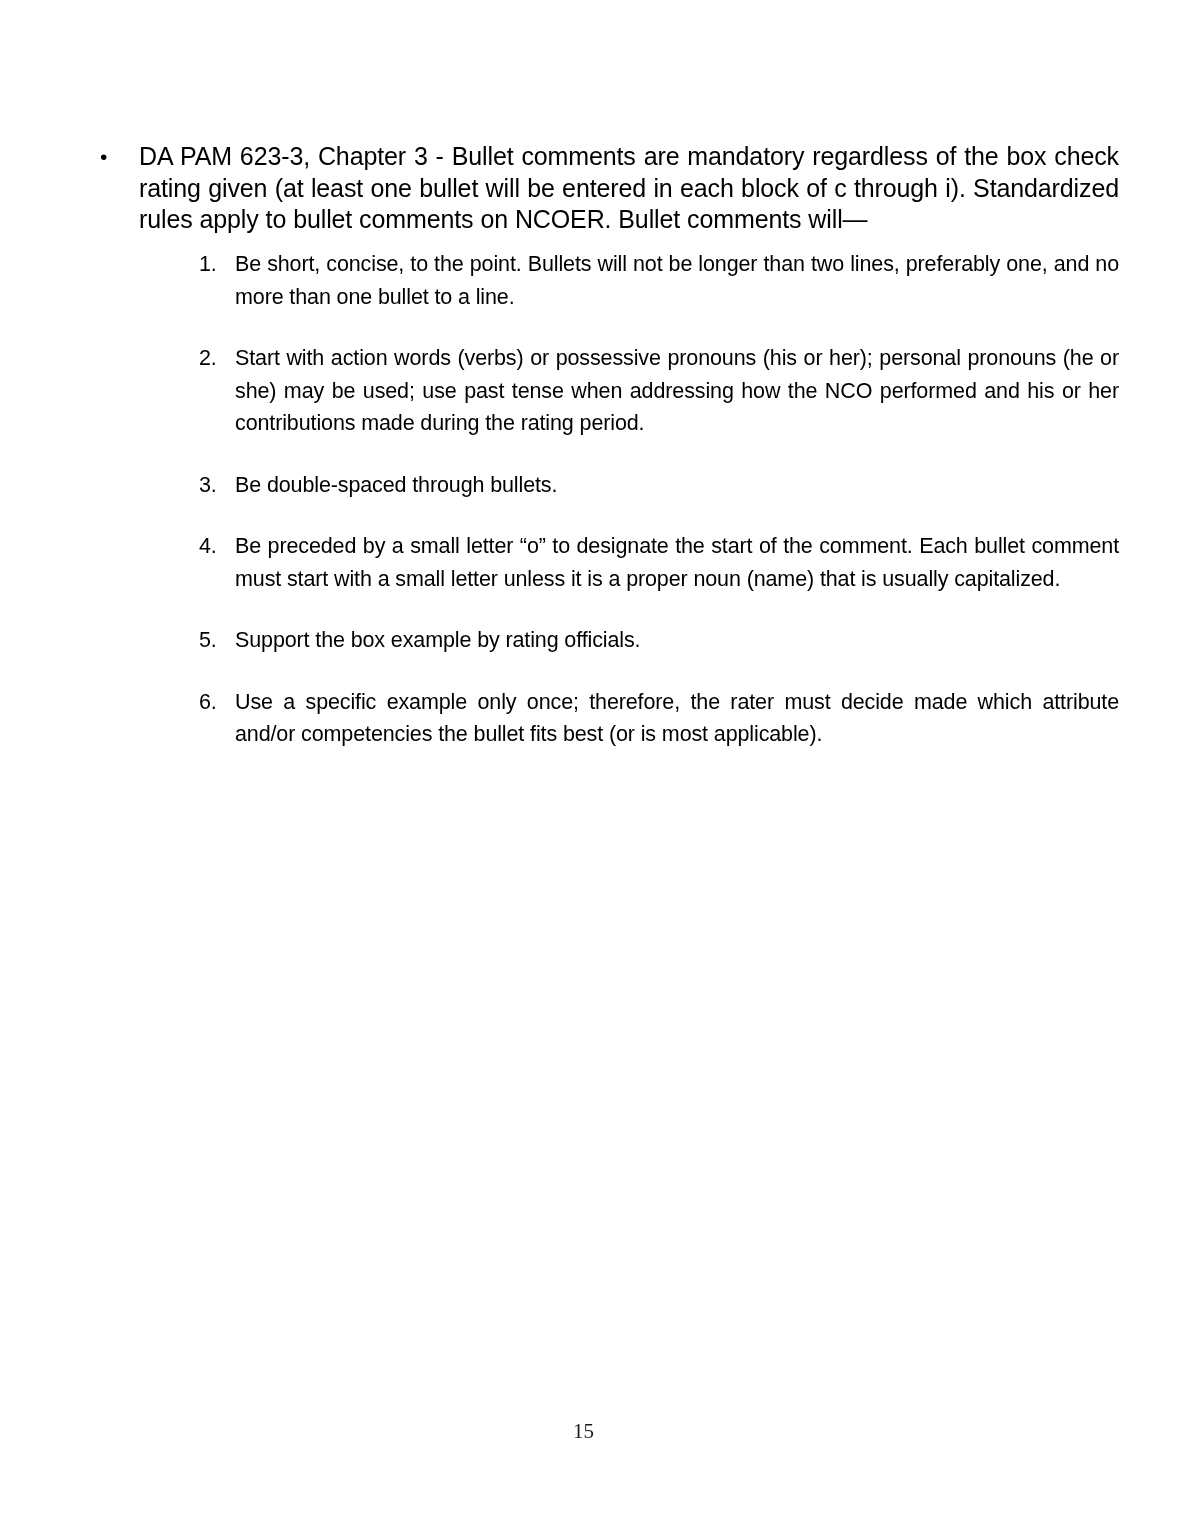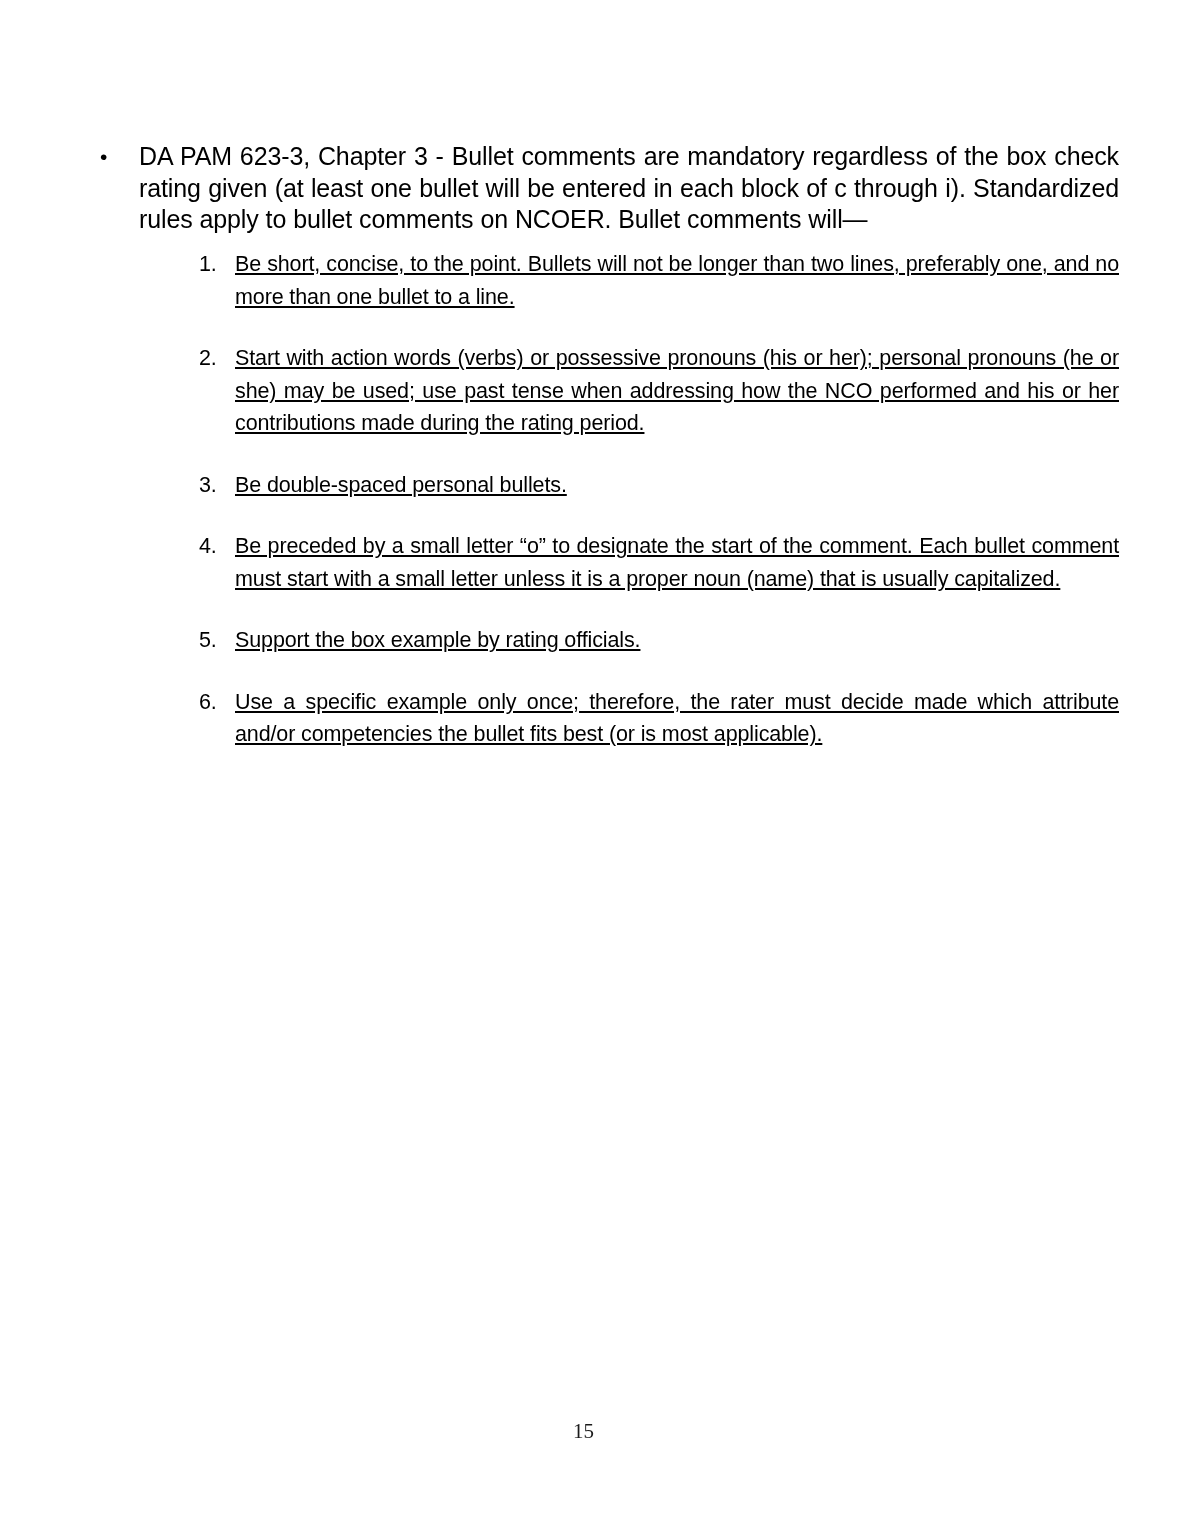--- a/index.html
+++ b/index.html
@@ -83,21 +83,20 @@
   }
 
   .num-text {
     flex: 1 1 auto;
     font-size: 21.5px;
     line-height: 32.5px;
     text-align: justify;
     text-justify: inter-word;
     letter-spacing: -0.12px;
     hyphens: none;
-    text-decoration: underline;
   }
 
   
   .num-text.justify-all {
     text-align: justify;
   }
 
   
   .page-number {
     position: absolute;
@@ -136,21 +135,21 @@
       <span class="num-text">Be short, concise, to the point. Bullets will not be longer than two lines, preferably one, and no more than one bullet to a line.</span>
     </div>
 
     <div class="num-item">
       <span class="num-marker">2.</span>
       <span class="num-text">Start with action words (verbs) or possessive pronouns (his or her); personal pronouns (he or she) may be used; use past tense when addressing how the NCO performed and his or her contributions made during the rating period.</span>
     </div>
 
     <div class="num-item">
       <span class="num-marker">3.</span>
-      <span class="num-text">Be double-spaced personal bullets.</span>
+      <span class="num-text">Be double-spaced through bullets.</span>
     </div>
 
     <div class="num-item">
       <span class="num-marker">4.</span>
       <span class="num-text">Be preceded by a small letter “o” to designate the start of the comment. Each bullet comment must start with a small letter unless it is a proper noun (name) that is usually capitalized.</span>
     </div>
 
     <div class="num-item">
       <span class="num-marker">5.</span>
       <span class="num-text">Support the box example by rating officials.</span>

